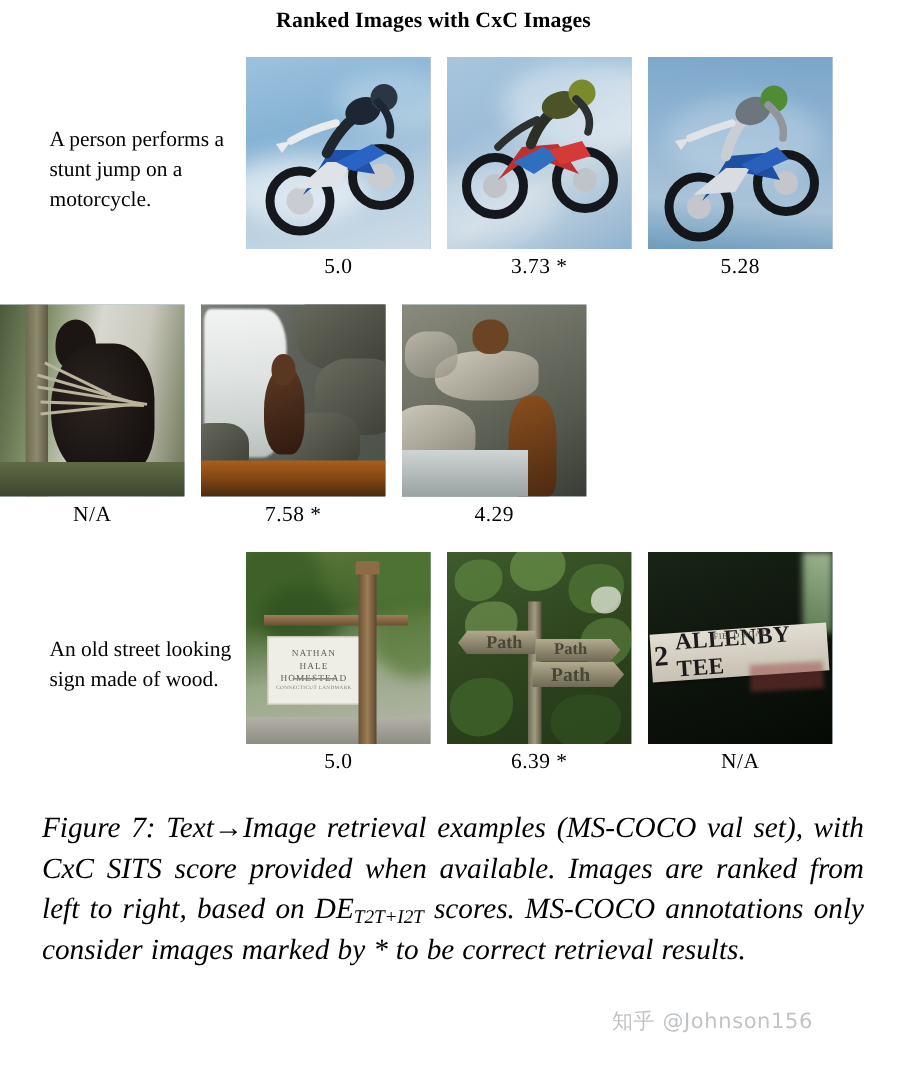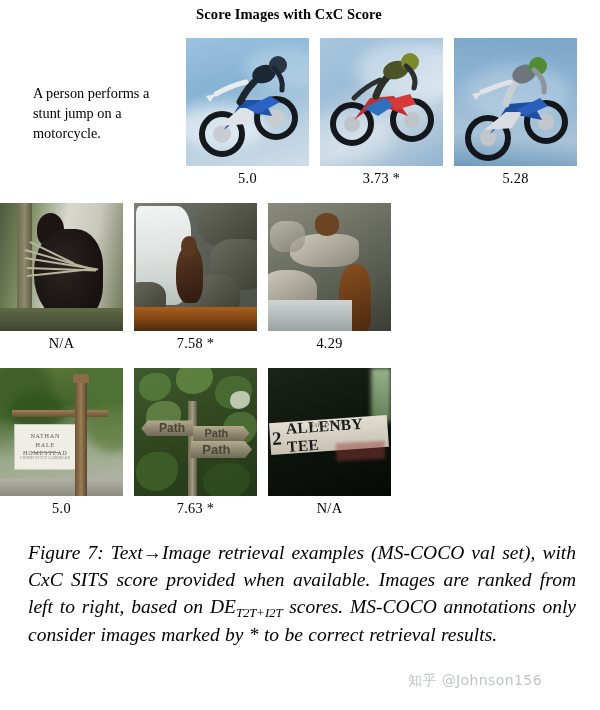--- a/index.html
+++ b/index.html
@@ -51,21 +51,21 @@
   
   .rows {
     padding-top: 2px;
   }
   .row {
     display: flex;
     align-items: flex-start;
     height: 165px;
   }
   .row-caption {
-    width: 186px;
+    width: 164px;
     box-sizing: border-box;
     padding-left: 33px;
     padding-right: 6px;
     font-size: 14.3px;
     line-height: 1.42;
     display: flex;
     align-items: center;
     height: 150px;
   }
   .cells {
@@ -191,21 +191,21 @@
   .s1-road { position:absolute; left:0; bottom:0; width:100%; height:14%;
       background: linear-gradient(180deg,#b3b1a6,#8e8d84); }
 
   
   .s2-bg { background: linear-gradient(160deg,#3f5a2e 0%,#30471f 45%,#233718 100%); }
   .leaf { position:absolute; border-radius:50% 40% 55% 45%; }
   .fp-post { position:absolute; left:44%; top:26%; width:7%; height:74%;
       background: linear-gradient(90deg,#6f6a55,#a49c80,#5d5846); }
   .fp-arm { position:absolute; background: linear-gradient(180deg,#b3ab8e,#6f6a55);
       display:flex; align-items:center; color:#4a4534;
-      font-family:Liberation Sans, sans-serif; font-weight:bold; }
+      font-family:Liberation Serif, serif; font-weight:bold; }
   .fp-left { left:6%; top:41%; width:42%; height:12.5%;
       clip-path: polygon(0 50%, 12% 0, 100% 0, 100% 100%, 12% 100%);
       justify-content:center; font-size:12px; padding-left:8%; box-sizing:border-box; }
   .fp-right1 { left:48%; top:45%; width:46%; height:12%;
       clip-path: polygon(0 0, 88% 0, 100% 50%, 88% 100%, 0 100%);
       justify-content:center; font-size:11px; padding-right:8%; box-sizing:border-box; }
   .fp-right2 { left:46%; top:57%; width:50%; height:13.5%;
       clip-path: polygon(0 0, 88% 0, 100% 50%, 88% 100%, 0 100%);
       justify-content:center; font-size:13px; padding-right:8%; box-sizing:border-box; }
 
@@ -225,21 +225,21 @@
       color:#4a4a4a; font-family:"Liberation Serif",serif; letter-spacing:0.4px; }
   .s3-streak { position:absolute; left:55%; top:58%; width:40%; height:14%;
       background: rgba(150,60,60,.45); transform: rotate(-3deg); filter: blur(1.5px); }
 </style>
 </head>
 <body>
 
 <div class="figure-wrap">
 
   <div class="table-header">
-    <div class="hdr-ranked">Score Images with CxC Score</div>
+    <div class="hdr-ranked">Ranked Images with CxC Images</div>
   </div>
 
   <div class="rows">
 
     <div class="row">
       <div class="row-caption">A person performs a stunt jump on a motorcycle.</div>
       <div class="cells">
 
         <div class="cell">
           <div class="thumb">
@@ -364,20 +364,21 @@
             <div class="bear3-front"></div>
             <div class="pool"></div>
           </div>
           <div class="score">4.29</div>
         </div>
 
       </div>
     </div>
 
     <div class="row">
+      <div class="row-caption">An old street looking sign made of wood.</div>
       <div class="cells">
 
         <div class="cell">
           <div class="thumb">
             <div class="ph s1-bg"></div>
             <div class="foliage" style="left:-10%;top:-8%;width:52%;height:46%;background:#3f6128;"></div>
             <div class="foliage" style="left:60%;top:-6%;width:56%;height:40%;background:#4d7233;"></div>
             <div class="foliage" style="left:8%;top:18%;width:44%;height:32%;background:#2f5320;opacity:.8;"></div>
             <div class="foliage" style="left:70%;top:30%;width:44%;height:36%;background:#5c7c3c;opacity:.75;"></div>
             <div class="s1-road"></div>
@@ -406,21 +407,21 @@
             <div class="leaf" style="left:10%;top:26%;width:28%;height:24%;background:#7fa45c;opacity:.55;"></div>
             <div class="leaf" style="left:72%;top:34%;width:28%;height:26%;background:#5e8540;opacity:.6;"></div>
             <div class="leaf" style="left:2%;top:66%;width:34%;height:30%;background:#3e6029;opacity:.85;"></div>
             <div class="leaf" style="left:56%;top:74%;width:38%;height:28%;background:#2f4d20;opacity:.85;"></div>
             <div class="leaf" style="left:78%;top:18%;width:16%;height:14%;background:#e3e8dc;opacity:.75;"></div>
             <div class="fp-post"></div>
             <div class="fp-arm fp-left">Path</div>
             <div class="fp-arm fp-right1">Path</div>
             <div class="fp-arm fp-right2">Path</div>
           </div>
-          <div class="score">7.63 *</div>
+          <div class="score">6.39 *</div>
         </div>
 
         <div class="cell">
           <div class="thumb">
             <div class="ph s3-bg"></div>
             <div class="s3-sky"></div>
             <div class="s3-plate">
               <span class="s3-num">2</span>
               <span class="s3-main">ALLENBY TEE</span>
               <span class="s3-small">FIELD ROAD</span>

